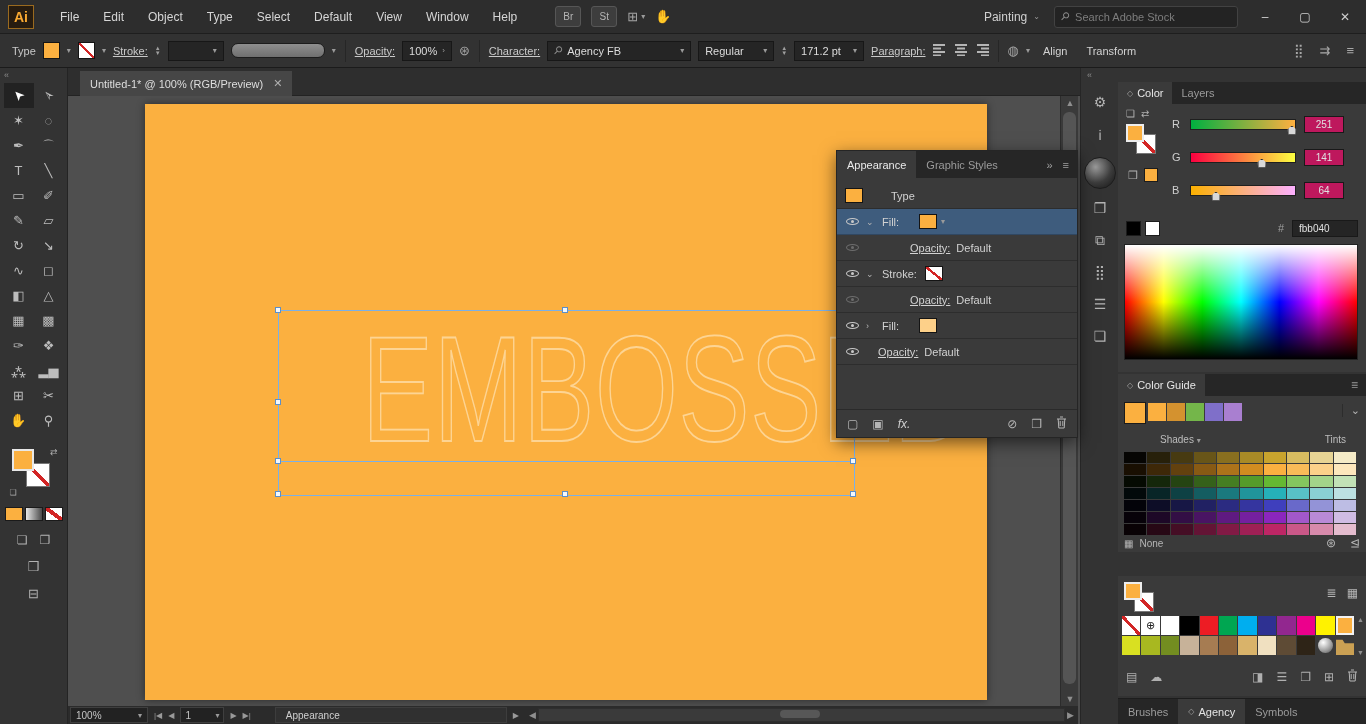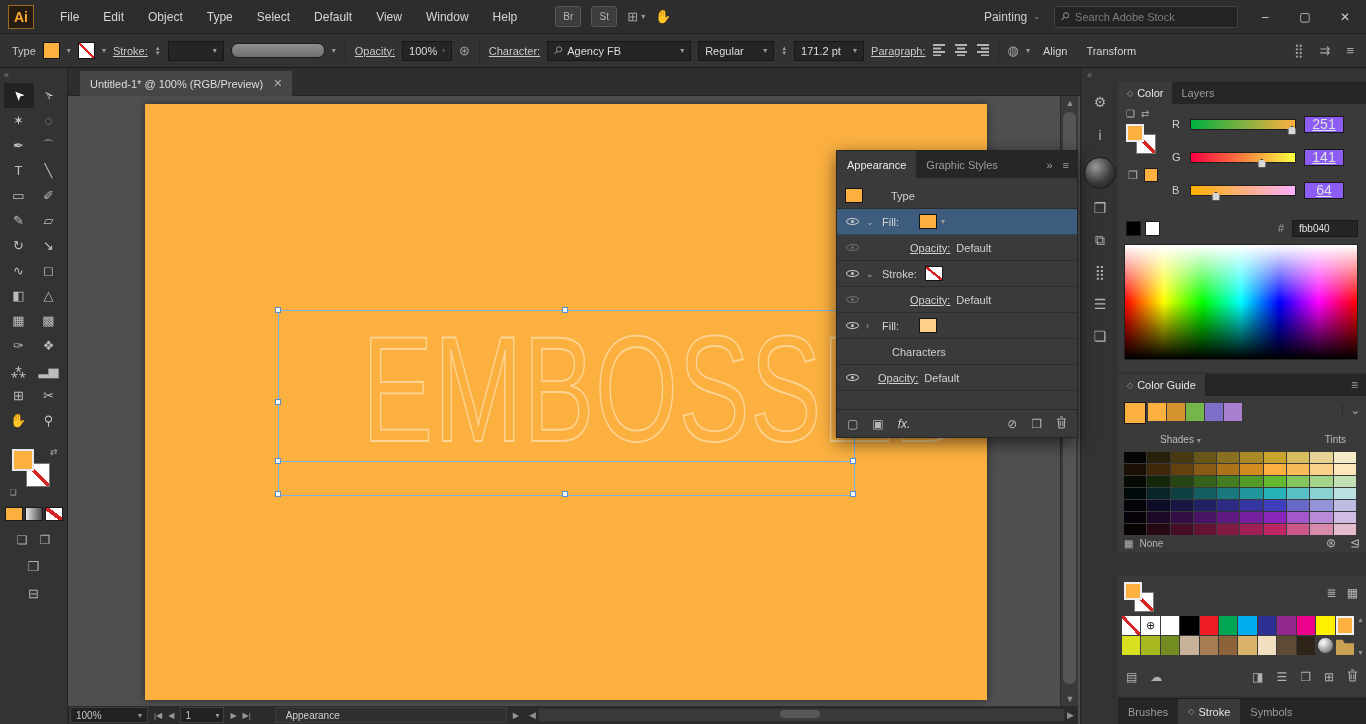--- a/index.html
+++ b/index.html
@@ -116,22 +116,22 @@
   .cp-cuberow{position:absolute;left:10px;top:64px;display:flex;align-items:center;gap:6px;color:#b0b0b0;font-size:11px;}
   .cp-cubesw{width:12px;height:12px;border:1px solid #1c1c1c;}
   .ch{position:absolute;left:54px;right:8px;height:16px;display:flex;align-items:center;gap:8px;}
   .ch-lbl{width:10px;color:#cfcfcf;}
   .ch-track{position:relative;width:104px;height:9px;border:1px solid #1f1f1f;}
   .ch-r{background:linear-gradient(to right,rgb(0,176,64),rgb(255,176,64));}
   .ch-g{background:linear-gradient(to right,rgb(251,0,64),rgb(251,255,64));}
   .ch-b{background:linear-gradient(to right,rgb(251,176,0),rgb(251,176,255));}
   .ch-handle{position:absolute;top:6px;width:9px;height:9px;background:#d8d8d8;border:1px solid #2a2a2a;box-sizing:border-box;
              clip-path:polygon(50% 0,100% 45%,88% 100%,12% 100%,0 45%);transform:translateX(-50%);}
-  .ch-val{width:38px;height:15px;background:#8b5cf6;border:1px solid #191919;color:#e0e0e0;font-size:14px;
-          display:flex;align-items:center;justify-content:center;text-decoration:underline;}
+  .ch-val{width:38px;height:15px;background:#be185d;border:1px solid #191919;color:#e0e0e0;font-size:10px;
+          display:flex;align-items:center;justify-content:center;}
   .hexrow{position:absolute;left:8px;right:8px;top:116px;height:16px;display:flex;align-items:center;gap:4px;}
   .bwsw{width:13px;height:13px;border:1px solid #1c1c1c;}
   .hexfld{width:58px;height:15px;background:#252525;border:1px solid #191919;color:#e0e0e0;font-size:10px;
           display:flex;align-items:center;padding-left:6px;margin-left:4px;}
   .spectrum{position:absolute;left:6px;top:140px;width:232px;height:114px;border:1px solid #222;
     background:linear-gradient(to bottom,#fff 0%,rgba(255,255,255,0) 50%,rgba(0,0,0,0) 50%,#000 100%),
                linear-gradient(to right,#f00,#ff0,#0f0,#0ff,#00f,#f0f,#f00);}
 
   
   .swgrid{display:grid;gap:1px;}
@@ -688,21 +688,21 @@
         <span><svg width="11" height="13" viewBox="0 0 11 13">
               <path d="M1 3h9M4 1h3M2.2 3l.6 9h5.4l.6-9M4.2 5v5M6.8 5v5" stroke="#b5b5b5" fill="none"></path>
             </svg></span>
       </div>
     </div>
 
     <div class="btabs">
       <span class="btab">Brushes</span>
       <span class="btab active">
           <span class="dia">◇</span>
-          <span>Stroke</span>
+          <span>Agency</span>
         </span>
       <span class="btab">Symbols</span>
     </div>
   </div>
 
   <div class="appearance">
     <div class="ap-hdr">
       <span class="ap-tab active">Appearance</span>
       <span class="ap-tab">Graphic Styles</span>
       <span class="ap-x">
@@ -740,25 +740,20 @@
         <span class="eye dim"></span>
         <span class="ap-indent"></span>
         <span class="ul">Opacity:</span>
         <span>Default</span>
       </div>
       <div class="ap-row">
         <span class="eye"></span>
         <span class="chev">›</span>
         <span>Fill:</span>
         <span class="ap-thumb" style="margin-left: 14px; background: rgb(253, 208, 137);"></span>
-      </div>
-      <div class="ap-row">
-        <span class="eye" style="visibility:hidden;"></span>
-        <span class="ap-indent" style="width:20px;flex-basis:20px;"></span>
-        <span>Characters</span>
       </div>
       <div class="ap-row">
         <span class="eye"></span>
         <span class="ap-indent" style="width:6px;flex-basis:6px;"></span>
         <span class="ul">Opacity:</span>
         <span>Default</span>
       </div>
     </div>
     <div class="ap-footer">
       <span>▢</span>

